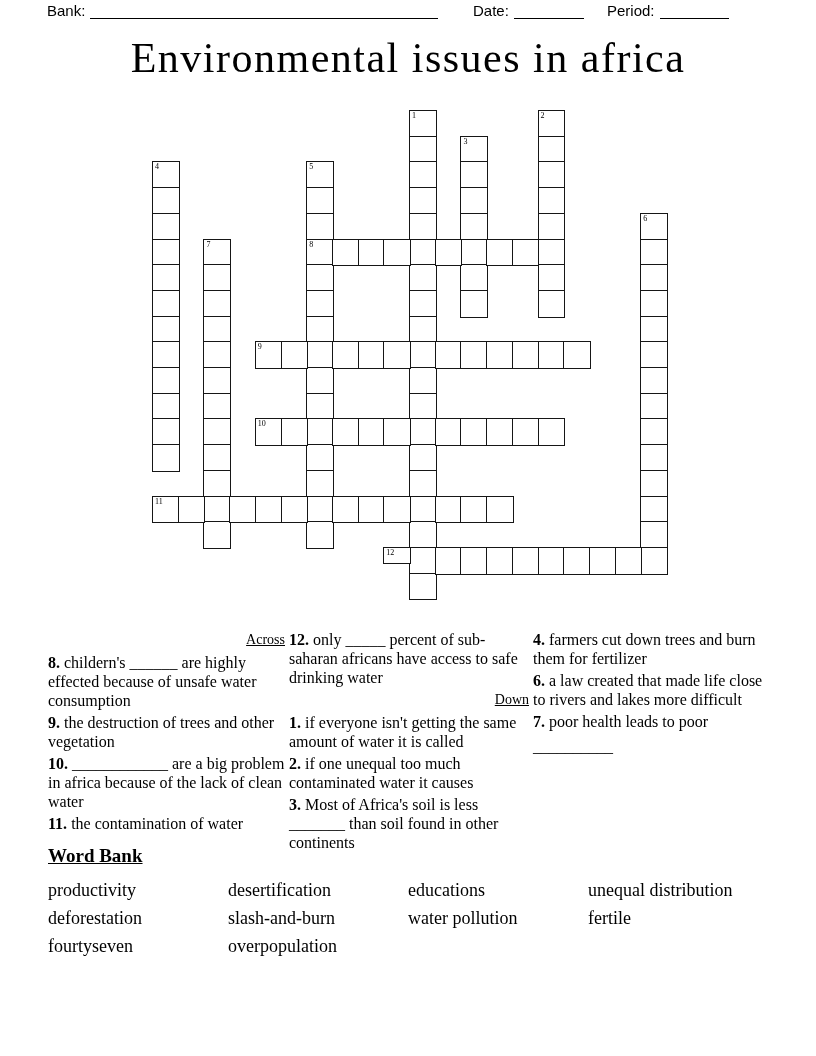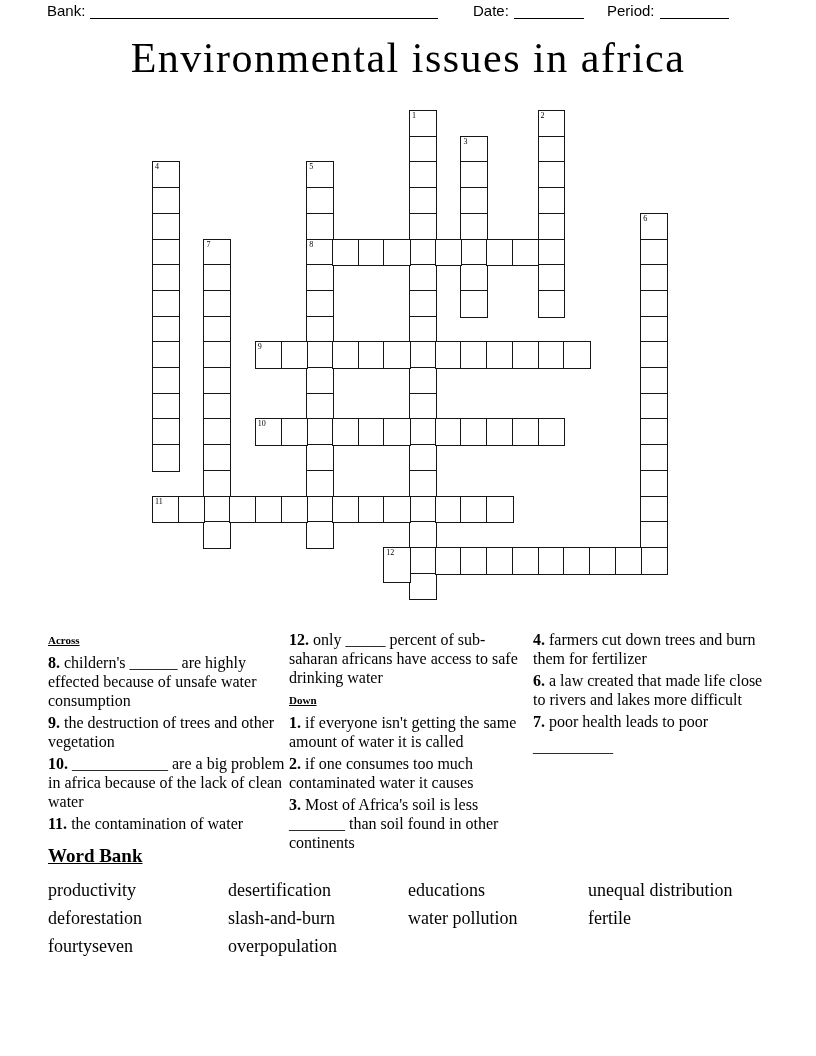--- a/index.html
+++ b/index.html
@@ -25,22 +25,22 @@
   .cellnum{position:absolute;top:0px;left:2px;font-size:8px;line-height:10px;
            font-family:"Liberation Serif", serif;color:#000;}
 
   
   .clue-col{position:absolute;top:630px;font-size:16px;line-height:19px;}
   #clue-col-1{left:48px;width:237px;}
   #clue-col-2{left:289px;width:240px;}
   #clue-col-3{left:533px;width:235px;}
   .clue{margin:0 0 3px 0;}
   .clue-num{font-weight:bold;}
-  .clue-heading{font-size:11px;font-weight:bold;text-decoration:underline;
-                line-height:20px;margin:0 0 3px 0;}
+  .clue-heading{font-size:14px;font-weight:normal;text-decoration:underline;
+                line-height:20px;margin:0 0 3px 0;text-align:right;}
   .clue-extra{margin-top:6px;}
 
   
   #wordbank{position:absolute;left:48px;top:845px;width:740px;}
   .wb-heading{font-size:19px;font-weight:bold;text-decoration:underline;line-height:22px;margin:0;}
   .wb-grid{display:grid;grid-template-columns:180px 180px 180px 180px;margin-top:9px;
            font-size:18px;line-height:28px;}
 </style>
 </head>
 <body>
@@ -200,21 +200,21 @@
       <div class="cell" style="left: 25.7px; top: 385.5px; width: 27.7px; height: 27.7px;"></div>
       <div class="cell" style="left: 77.1px; top: 385.5px; width: 27.7px; height: 27.7px;"></div>
       <div class="cell" style="left: 102.8px; top: 385.5px; width: 27.7px; height: 27.7px;"></div>
       <div class="cell" style="left: 128.5px; top: 385.5px; width: 27.7px; height: 27.7px;"></div>
       <div class="cell" style="left: 179.9px; top: 385.5px; width: 27.7px; height: 27.7px;"></div>
       <div class="cell" style="left: 205.6px; top: 385.5px; width: 27.7px; height: 27.7px;"></div>
       <div class="cell" style="left: 231.3px; top: 385.5px; width: 27.7px; height: 27.7px;"></div>
       <div class="cell" style="left: 282.7px; top: 385.5px; width: 27.7px; height: 27.7px;"></div>
       <div class="cell" style="left: 308.4px; top: 385.5px; width: 27.7px; height: 27.7px;"></div>
       <div class="cell" style="left: 334.1px; top: 385.5px; width: 27.7px; height: 27.7px;"></div>
-      <div class="cell" style="left: 231.3px; top: 436.9px; width: 27.7px; height: 36px;">
+      <div class="cell" style="left: 231.3px; top: 436.9px; width: 27.7px; height: 17px;">
         <span class="cellnum">12</span>
       </div>
       <div class="cell" style="left: 282.7px; top: 436.9px; width: 27.7px; height: 27.7px;"></div>
       <div class="cell" style="left: 308.4px; top: 436.9px; width: 27.7px; height: 27.7px;"></div>
       <div class="cell" style="left: 334.1px; top: 436.9px; width: 27.7px; height: 27.7px;"></div>
       <div class="cell" style="left: 359.8px; top: 436.9px; width: 27.7px; height: 27.7px;"></div>
       <div class="cell" style="left: 385.5px; top: 436.9px; width: 27.7px; height: 27.7px;"></div>
       <div class="cell" style="left: 411.2px; top: 436.9px; width: 27.7px; height: 27.7px;"></div>
       <div class="cell" style="left: 436.9px; top: 436.9px; width: 27.7px; height: 27.7px;"></div>
       <div class="cell" style="left: 462.6px; top: 436.9px; width: 27.7px; height: 27.7px;"></div>
@@ -224,21 +224,21 @@
       <div class="clue-heading">Across</div>
       <div class="clue"><span class="clue-num">8. </span><span>childern's ______ are highly effected because of unsafe water consumption</span></div>
       <div class="clue"><span class="clue-num">9. </span><span>the destruction of trees and other vegetation</span></div>
       <div class="clue"><span class="clue-num">10. </span><span>____________ are a big problem in africa because of the lack of clean water</span></div>
       <div class="clue"><span class="clue-num">11. </span><span>the contamination of water</span></div>
     </div>
   <div class="clue-col" id="clue-col-2">
       <div class="clue"><span class="clue-num">12. </span><span>only _____ percent of sub-saharan africans have access to safe drinking water</span></div>
       <div class="clue-heading">Down</div>
       <div class="clue"><span class="clue-num">1. </span><span>if everyone isn't getting the same amount of water it is called</span></div>
-      <div class="clue"><span class="clue-num">2. </span><span>if one consumes too much contaminated water it causes</span></div>
+      <div class="clue"><span class="clue-num">2. </span><span>if one unequal too much contaminated water it causes</span></div>
       <div class="clue"><span class="clue-num">3. </span><span>Most of Africa's soil is less _______ than soil found in other continents</span></div>
     </div>
   <div class="clue-col" id="clue-col-3">
       <div class="clue"><span class="clue-num">4. </span><span>farmers cut down trees and burn them for fertilizer</span></div>
       <div class="clue"><span class="clue-num">6. </span><span>a law created that made life close to rivers and lakes more difficult</span></div>
       <div class="clue"><span class="clue-num">7. </span><span>poor health leads to poor</span><div class="clue-extra">__________</div></div>
     </div>
 
   <div id="wordbank">
     <div class="wb-heading">Word Bank</div>

